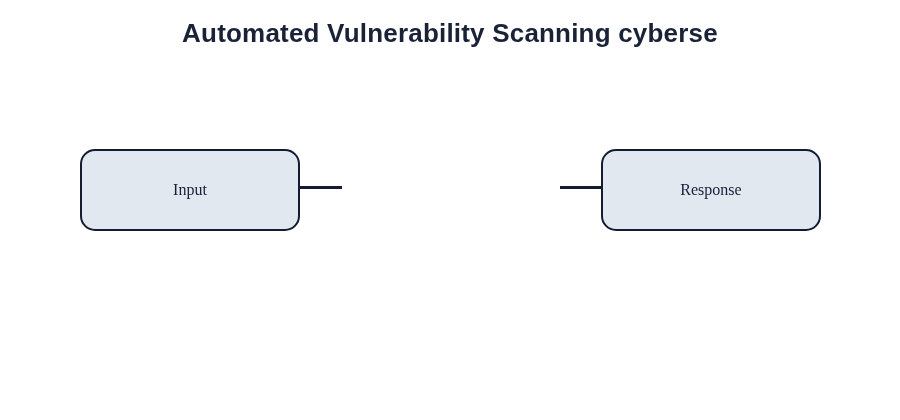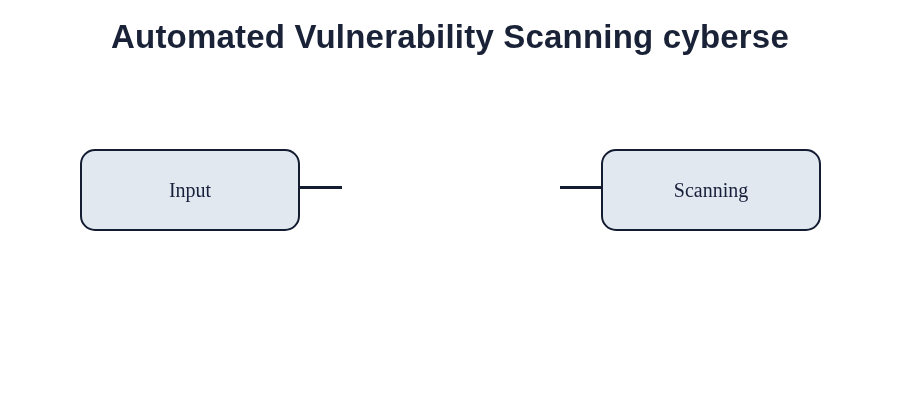--- a/index.html
+++ b/index.html
@@ -21,39 +21,39 @@
     font-family: "Liberation Sans", sans-serif;
   }
   .diagram-title {
     position: absolute;
     top: 18px;
     left: 0;
     width: 100%;
     text-align: center;
     font-family: "Liberation Sans", sans-serif;
     font-weight: bold;
-    font-size: 33px;
+    font-size: 26px;
     letter-spacing: 0.2px;
     color: var(--title_color);
   }
   .node {
     position: absolute;
     top: 149px;
     width: 220px;
     height: 82px;
     background: var(--node_fill);
     border: 2px solid var(--node_border);
     border-radius: 15px;
     display: flex;
     align-items: center;
     justify-content: center;
   }
   .node-label {
     font-family: "Liberation Serif", serif;
-    font-size: 20px;
+    font-size: 16px;
     color: var(--label_color);
     text-align: center;
   }
   .node-input    { left: 80px;  }
   .node-analysis { left: 341px; }
   .node-response { left: 601px; }
   .connector {
     position: absolute;
     top: 186px;
     height: 3px;
@@ -72,16 +72,16 @@
   <div class="node node-input">
     <span class="node-label">Input</span>
   </div>
 
   <div class="connector connector-1"></div>
 
 
   <div class="connector connector-2"></div>
 
   <div class="node node-response">
-    <span class="node-label">Scanning</span>
+    <span class="node-label">Response</span>
   </div>
 
 </div>
 
 </body></html>

